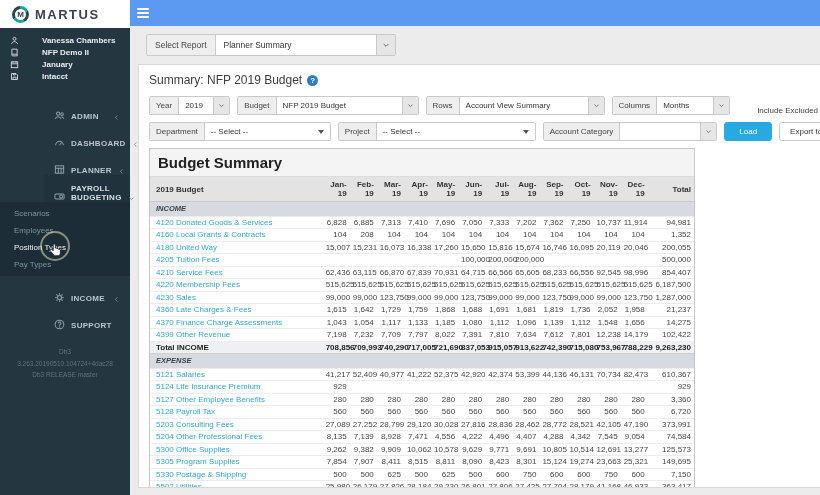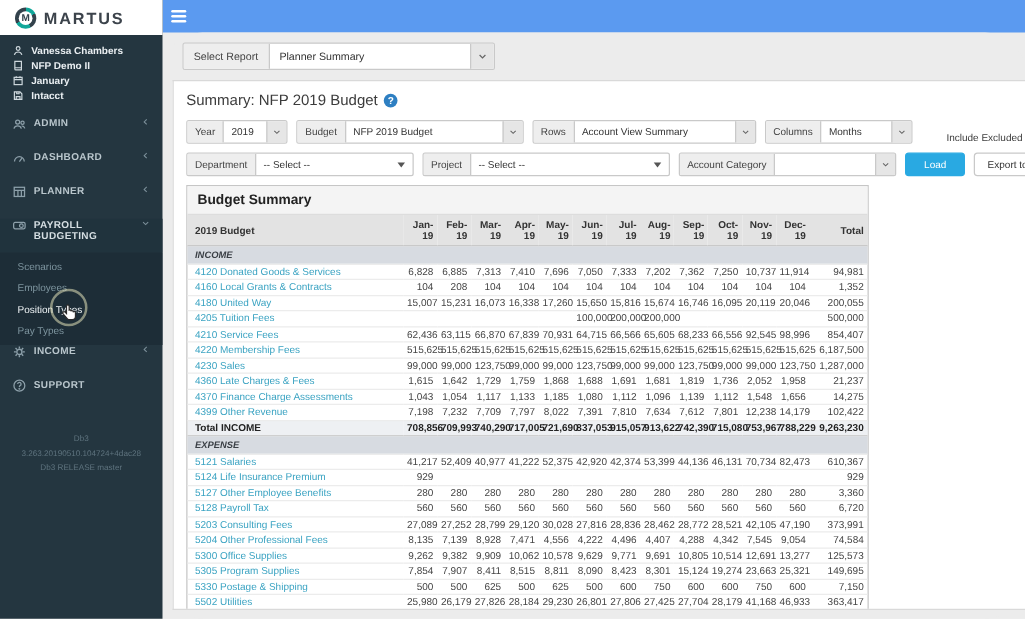--- a/index.html
+++ b/index.html
@@ -8,24 +8,24 @@
 
   
   .sidebar { position:absolute; left:0; top:0; width:130px; height:495px; background:var(--sidebar,#243640); z-index:5; }
   .logo-bar { height:28px; background:#fff; display:flex; align-items:center; padding-left:12px; gap:6px; }
   .logo-ic { width:17px; height:17px; border-radius:50%; flex:0 0 auto;
     background:conic-gradient(#11a79a 0 65deg,#33424c 65deg 150deg,#11a79a 150deg 240deg,#33424c 240deg 360deg);
     display:flex; align-items:center; justify-content:center; }
   .logo-m { width:11px; height:11px; background:#fff; border-radius:50%; font-size:8px; font-weight:bold; color:#33424c; display:flex; align-items:center; justify-content:center; }
   .logo-text { font-size:13px; font-weight:bold; letter-spacing:1.5px; color:#3c434b; }
   .user-info { padding:6px 0 4px 0; }
-  .u-row { display:flex; align-items:center; gap:6px; padding:1.5px 10px; color:#e9eef1; font-size:8px; font-weight:bold; }
+  .u-row { display:flex; align-items:center; gap:23px; padding:1.5px 10px; color:#e9eef1; font-size:8px; font-weight:bold; }
   .u-row .ico { color:#cfd9de; }
   .nav { margin-top:8px; }
-  .nav-item { display:flex; align-items:flex-start; gap:6px; height:27px; padding:0 10px; color:#b9c6cc; font-size:8px; font-weight:bold; letter-spacing:.3px; cursor:pointer; }
+  .nav-item { display:flex; align-items:flex-end; gap:6px; height:27px; padding:0 10px; color:#b9c6cc; font-size:8px; font-weight:bold; letter-spacing:.3px; cursor:pointer;margin-left:44px; }
   .nav-item .nico { color:#8da0aa; }
   .nav-item .nlabel { flex:1; }
   .nav-item .nchev { color:#7b8f99; }
   .nav-item.expanded { background:#20333d; color:#d5dee2; }
   .submenu { background:var(--sidebar-dark,#1d2d37); padding:3px 0; }
   .sub-item { padding:4px 10px 4px 14px; font-size:8px; color:#7d949e; cursor:pointer; }
   .sub-item.active { color:#eef3f5; }
   .ver { margin-top:16px; text-align:center; color:#5e737e; font-size:6.5px; line-height:1.8; }
 
   
@@ -55,21 +55,21 @@
   .igroup .chev { background:#e6e6e6; border-left:1px solid #c9c9c9; padding:0 4px; color:#666; display:flex; align-items:center; }
   .sel2 .val { display:flex; align-items:center; justify-content:space-between; }
   .tri { width:0; height:0; border-left:3px solid transparent; border-right:3px solid transparent; border-top:4px solid #555; margin-left:6px; }
   .chk-label { color:#3c3c3c; margin-left:20px; white-space:nowrap; }
   .checkbox { width:13px; height:13px; border:1px solid #999; background:#fff; border-radius:2px; cursor:pointer; }
   .btn { border:1px solid #c9c9c9; background:#fff; border-radius:3px; padding:4px 10px; font-size:8px; color:#333; cursor:pointer; white-space:nowrap; }
   .btn-load { background:var(--accent,#29a9e2); border-color:var(--accent,#29a9e2); color:#fff; padding:4px 14px; }
   .push { margin-left:auto; }
 
   .panel { width:546px; border:1px solid #c6c6c6; margin-top:3px; }
-  .panel-header { background:#f4f4f4; border-bottom:1px solid #ddd; padding:5px 8px; font-size:11px; font-weight:bold; color:#222; }
+  .panel-header { background:#f4f4f4; border-bottom:1px solid #ddd; padding:5px 8px; font-size:15px; font-weight:bold; color:#222; }
   table.bs { border-collapse:collapse; table-layout:fixed; width:544px; font-size:8px; }
   table.bs th { background:var(--header-bg,#e3e3e3); color:#333; font-weight:bold; padding:3px 3px; border-bottom:1px solid #c9c9c9; }
   table.bs th.c-label { text-align:left; padding-left:6px; }
   table.bs th.c-num { text-align:right; }
   table.bs td { padding:1px 3px; line-height:9.5px; border-bottom:1px solid #ececec; color:#444; }
   table.bs td.lbl { padding-left:6px; white-space:nowrap; overflow:hidden; }
   table.bs td.link { color:var(--link,#3aa3c2); cursor:pointer; }
   table.bs td.num { text-align:right; white-space:nowrap; }
   table.bs tr.r-section td { background:var(--section-bg,#d7dbe1); color:#3a3f45; font-weight:bold; font-size:7.5px; padding:2px 6px;font-style:italic; }
   table.bs tr.r-total td { background:#eef0f3; font-weight:bold; color:#222; border-top:1px solid #bbb; border-bottom:1px solid #cfcfcf; }

